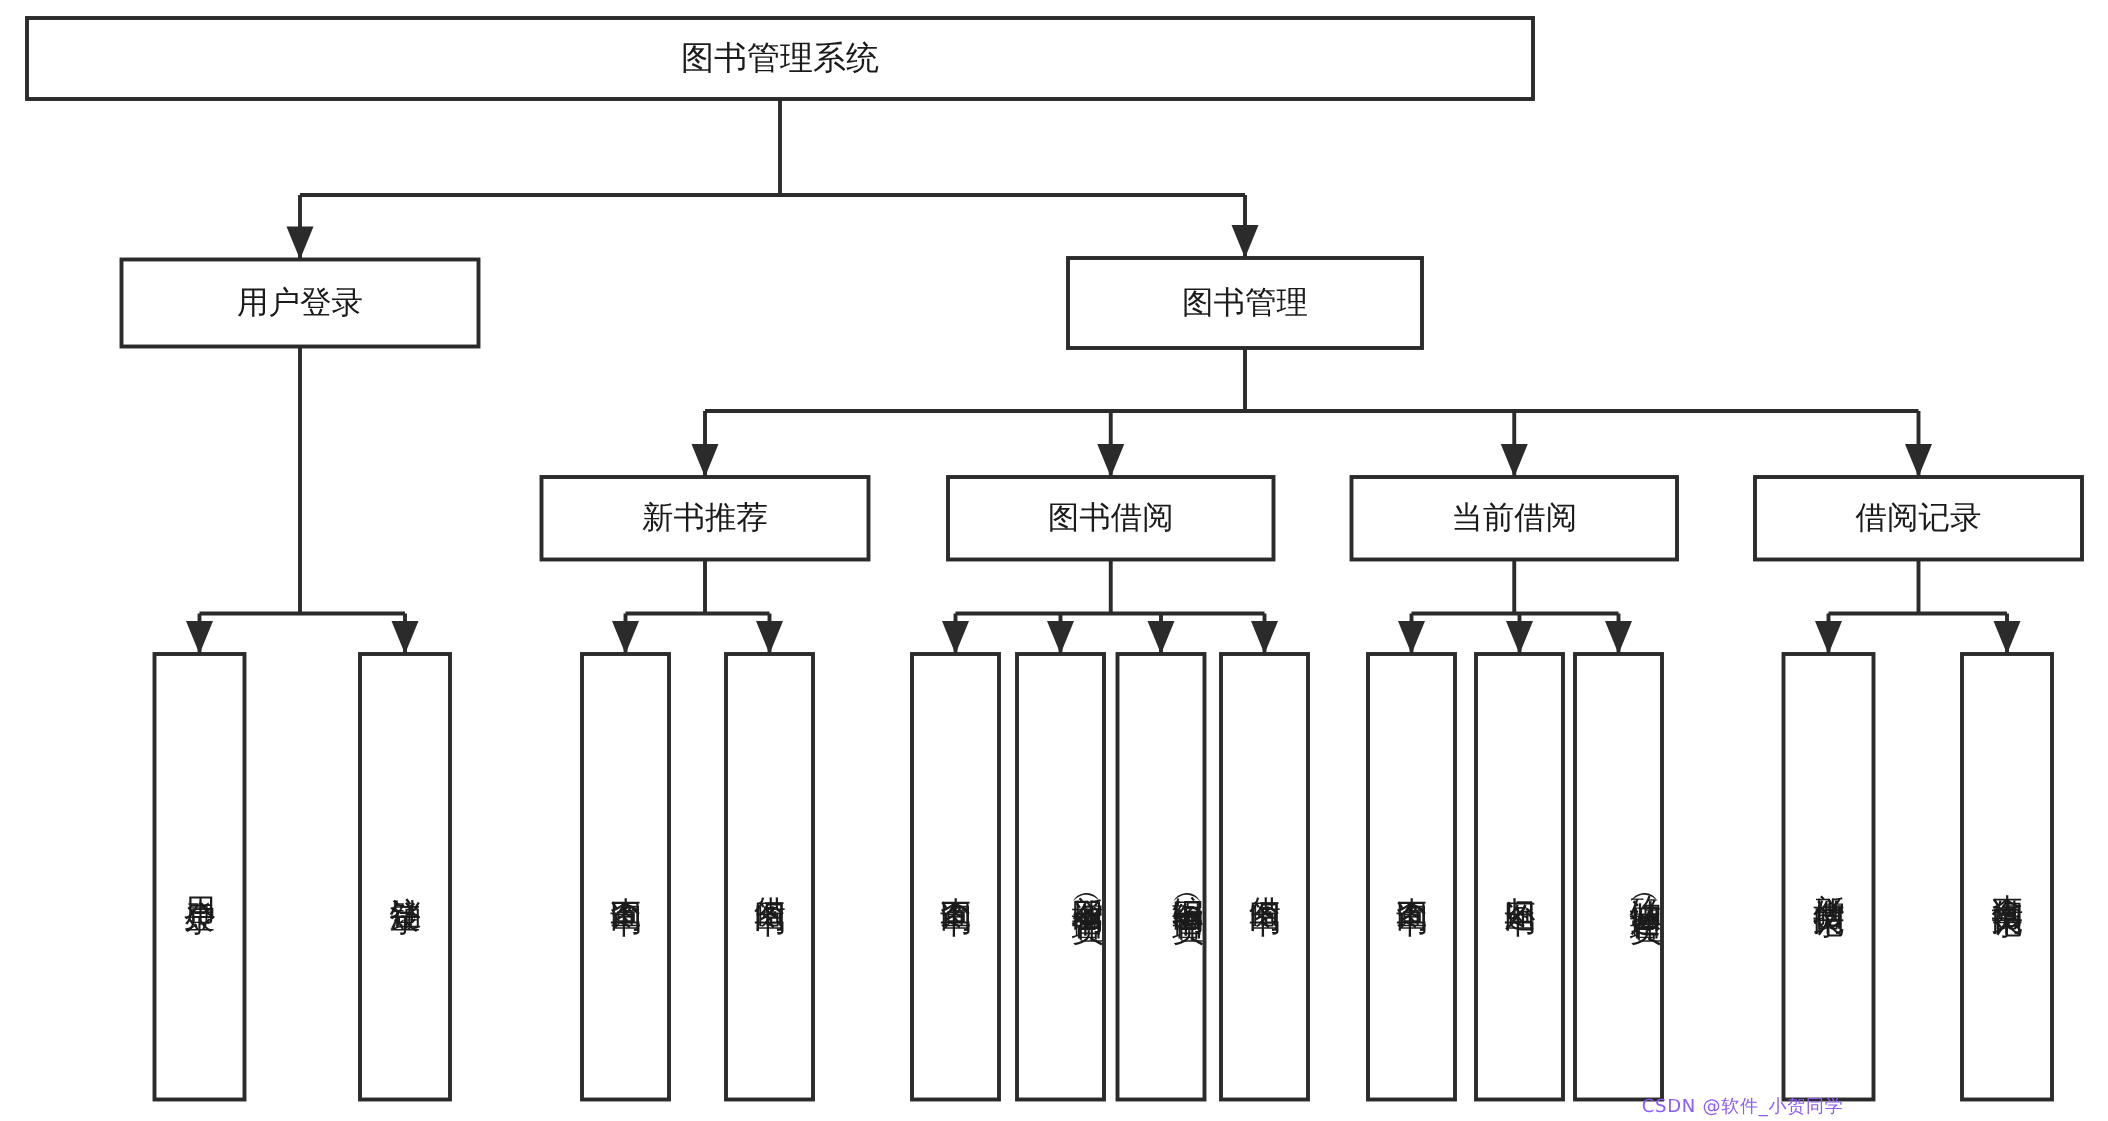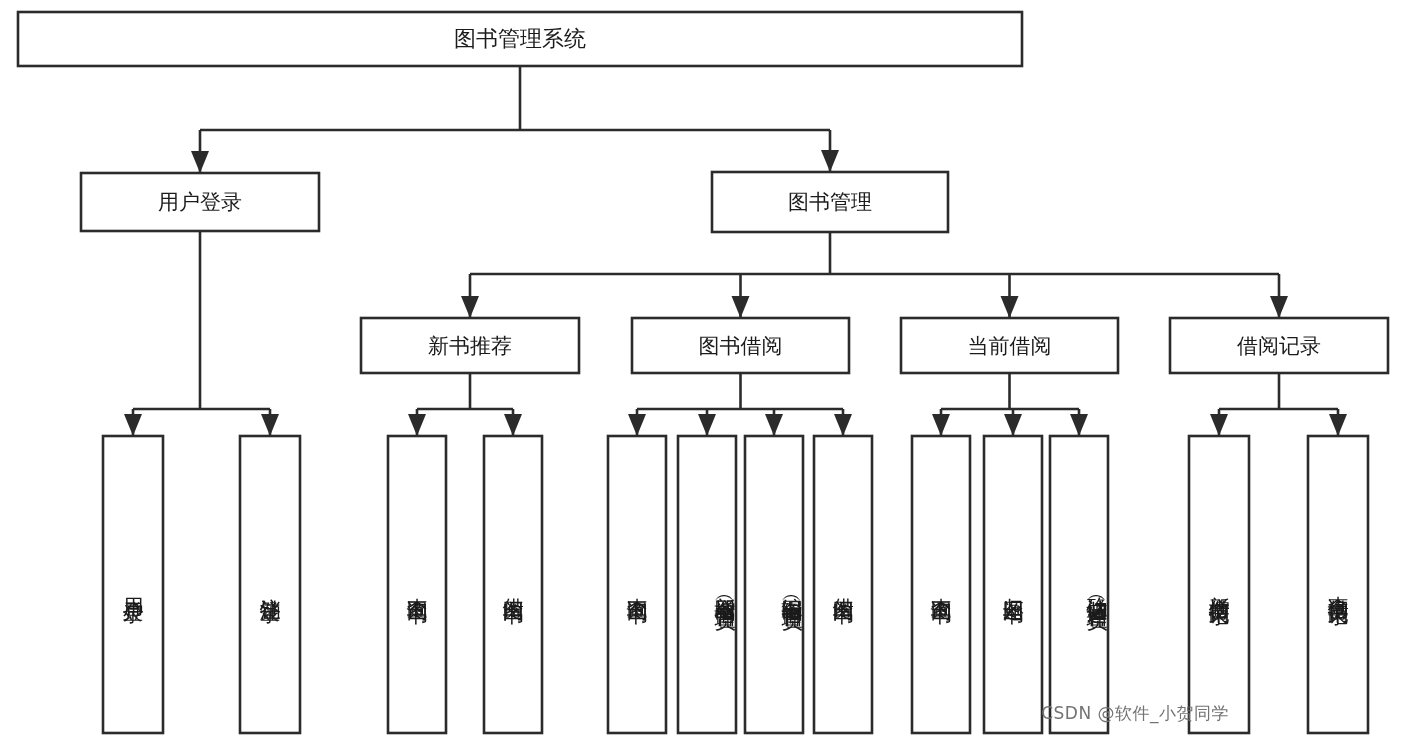--- a/index.html
+++ b/index.html
@@ -68,24 +68,24 @@
     color: #1b1b1b;
     display: flex;
     align-items: flex-start;
     justify-content: center;
     white-space: nowrap;
     pointer-events: none;
   }
   .watermark {
     position: absolute;
     right: 8px;
-    bottom: 22px;
+    bottom: 1px;
     font-family: "DejaVu Sans", "Liberation Sans", sans-serif;
-    font-size: 17px;
-    color: #737373;
+    font-size: 12px;
+    color: #8b5cf6;
     letter-spacing: 0.5px;
     white-space: nowrap;
   }
 </style>
 </head>
 <body>
 
 <div id="diagram-root">
 
   <svg class="diagram-canvas" viewBox="0 0 1405 747">

